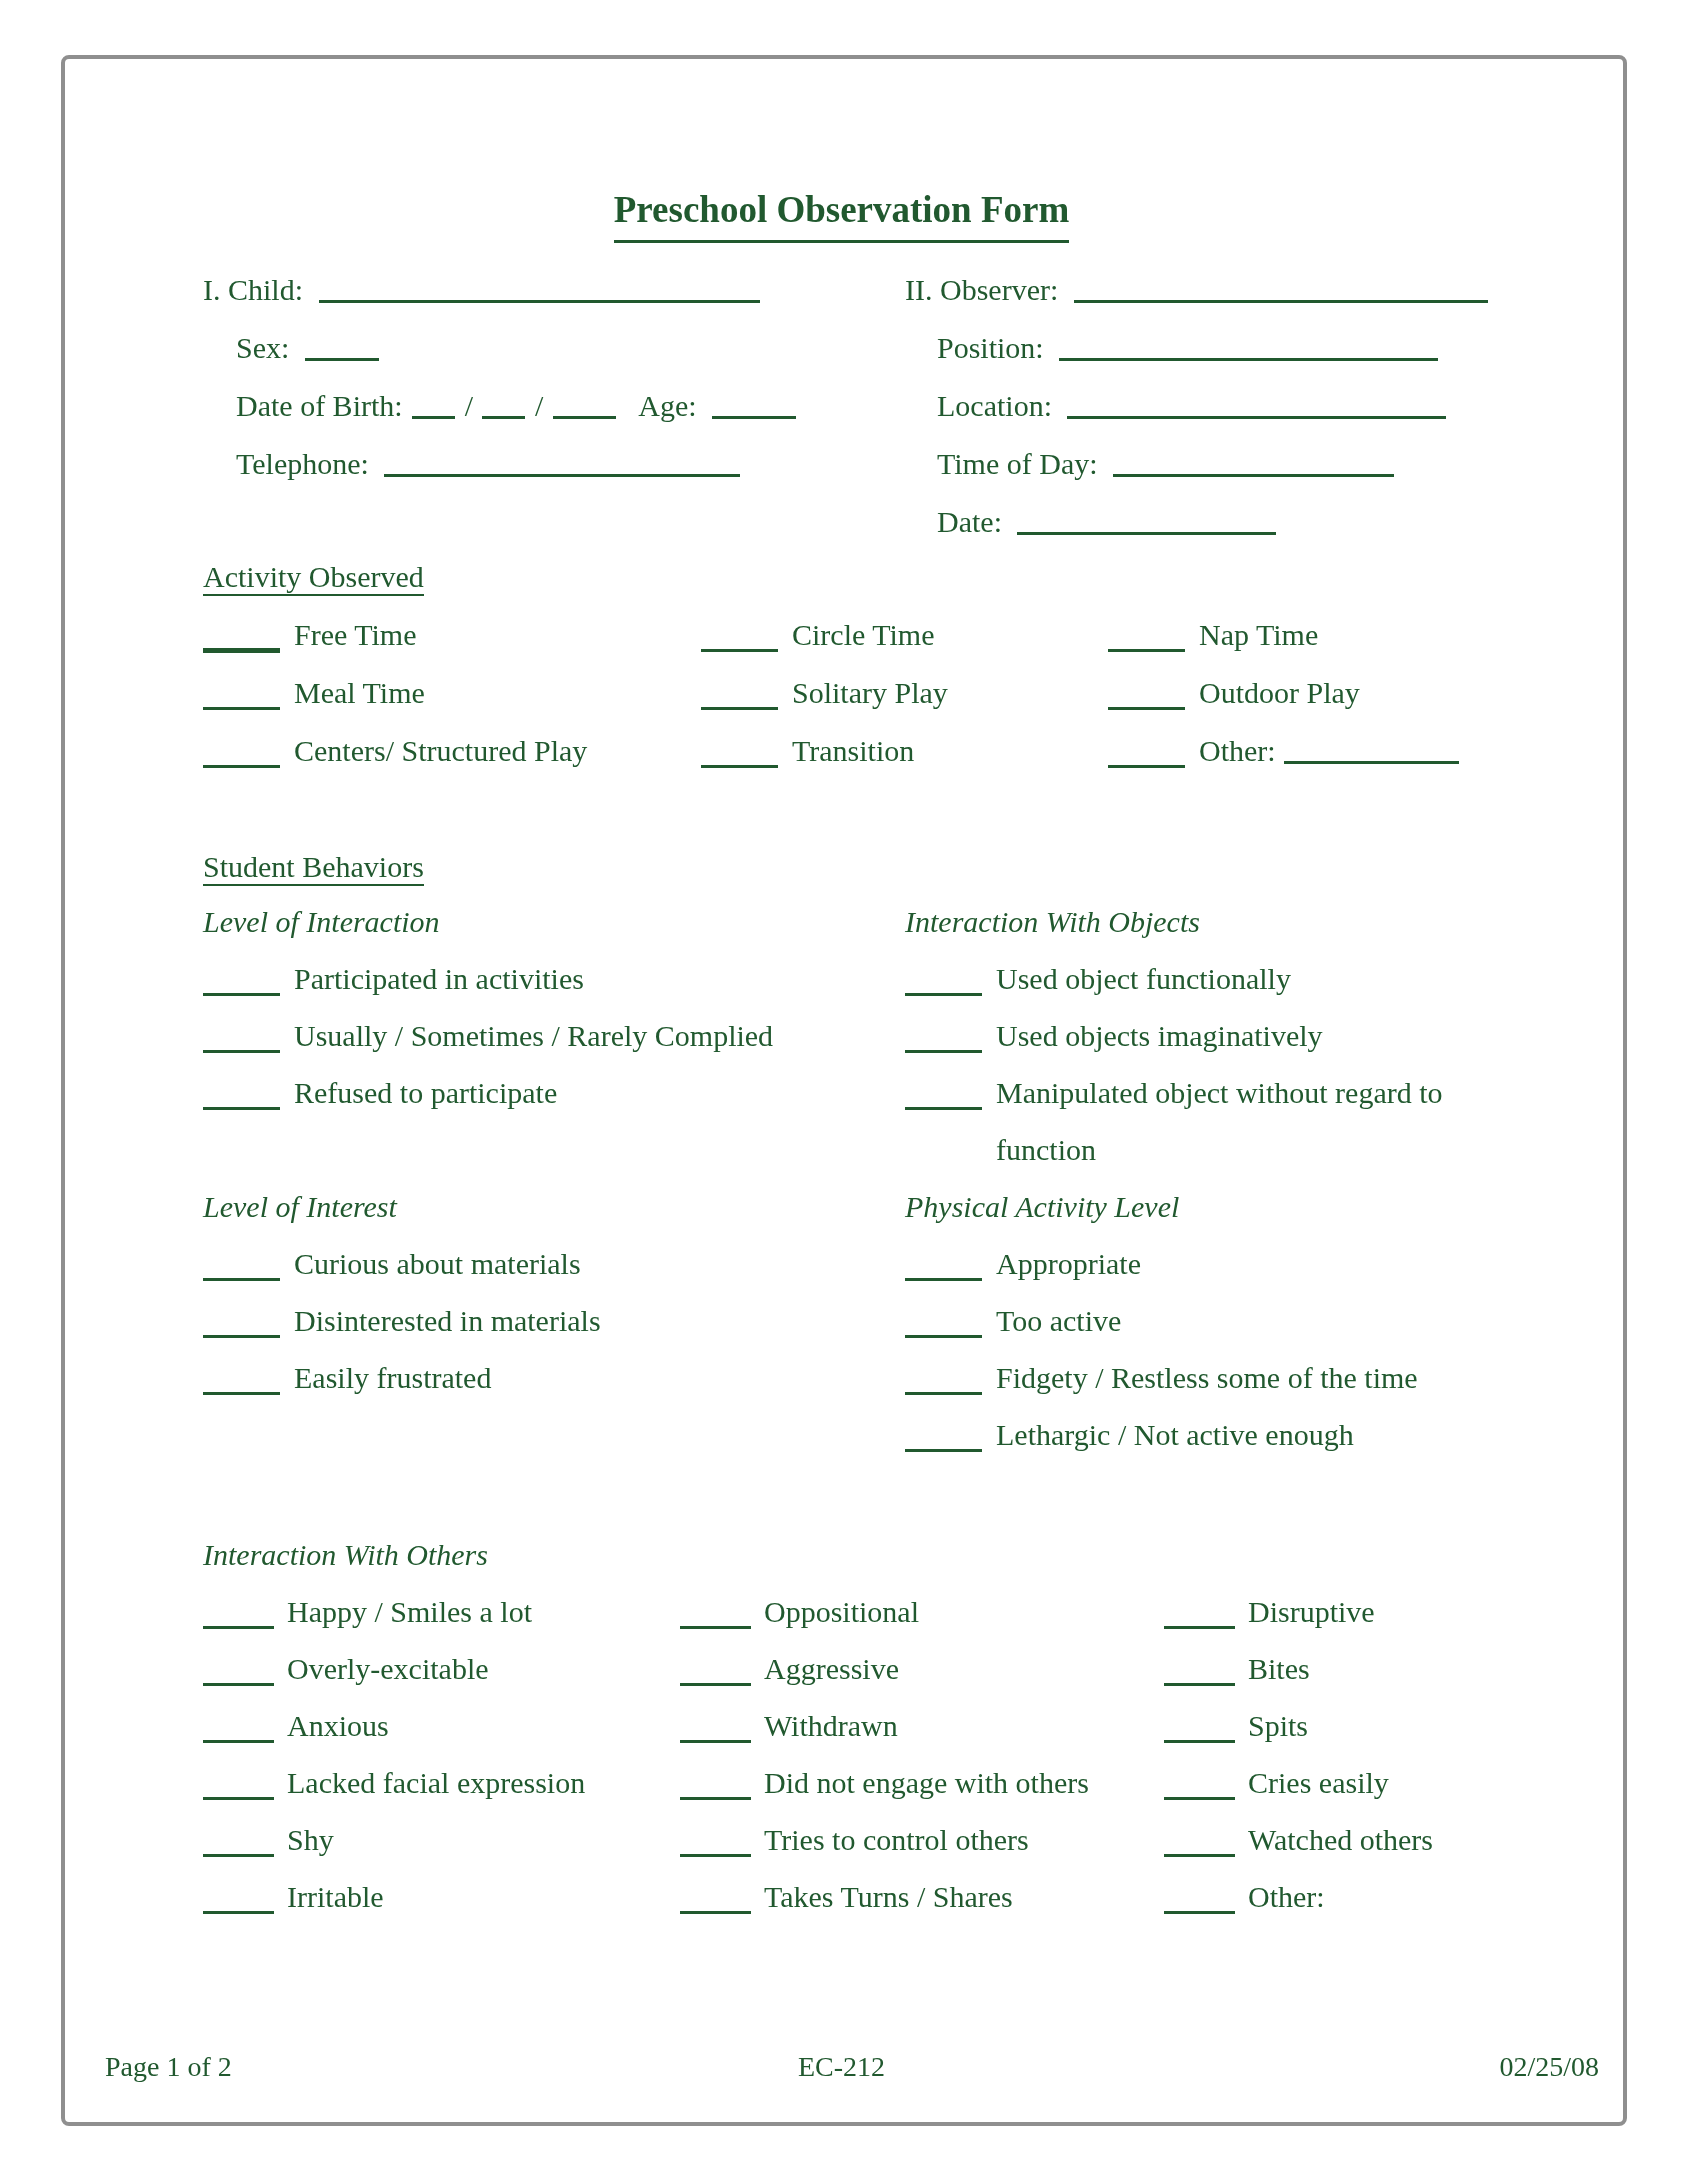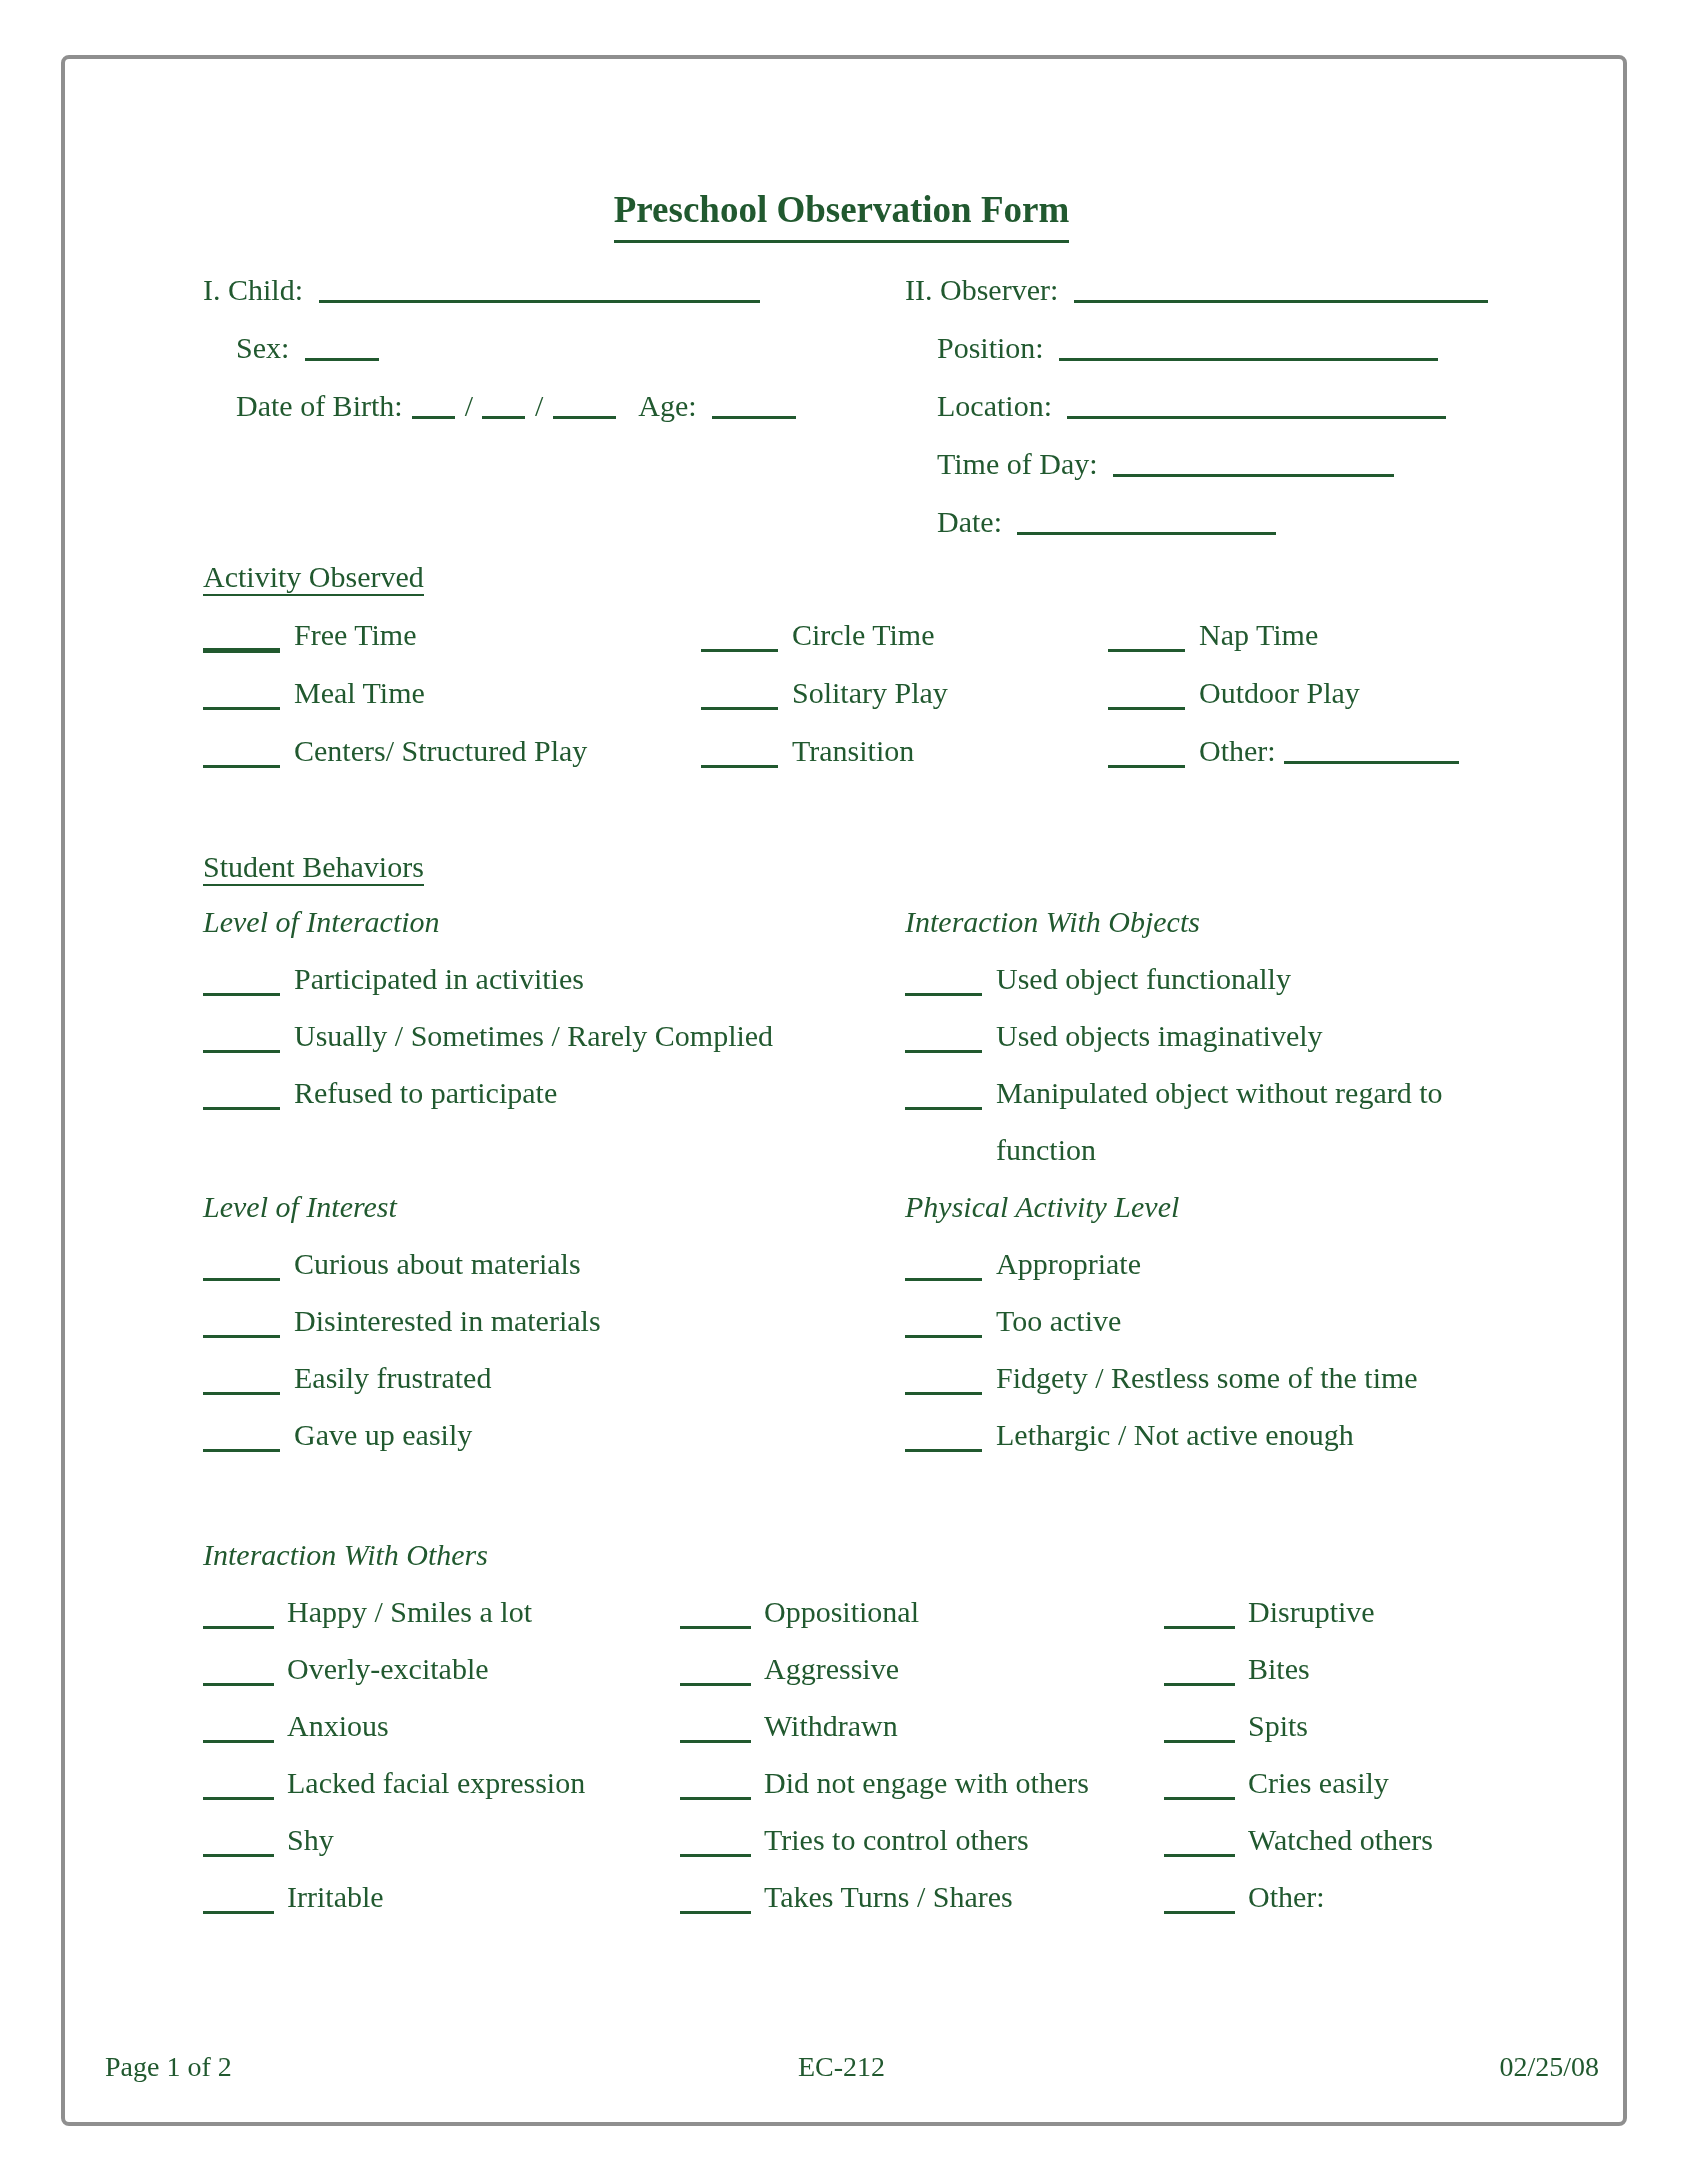--- a/index.html
+++ b/index.html
@@ -82,20 +82,24 @@
     </div>
     <div class="frow ind">
       <span>Date of Birth:</span>
       <span class="blank tight" style="width:43px"></span>
       <span>/</span>
       <span class="blank tight" style="width:43px"></span>
       <span>/</span>
       <span class="blank tight" style="width:63px"></span>
       <span style="margin-left:13px">Age:</span>
       <span class="blank" style="width:84px"></span>
+    </div>
+    <div class="frow ind">
+      <span>Telephone:</span>
+      <span class="blank" style="width:356px"></span>
     </div>
   </div>
   <div id="id-right">
     <div class="frow">
       <span>II. Observer:</span>
       <span class="blank" style="width:414px"></span>
     </div>
     <div class="frow ind-r">
       <span>Position:</span>
       <span class="blank" style="width:379px"></span>
@@ -143,21 +147,20 @@
     <div class="bcol">
       <div class="frow it">Level of Interaction</div>
       <div class="item"><span class="bar"></span><span>Participated in activities</span></div>
       <div class="item"><span class="bar"></span><span>Usually / Sometimes / Rarely Complied</span></div>
       <div class="item"><span class="bar"></span><span>Refused to participate</span></div>
       <div class="frow spacer"></div>
       <div class="frow it">Level of Interest</div>
       <div class="item"><span class="bar"></span><span>Curious about materials</span></div>
       <div class="item"><span class="bar"></span><span>Disinterested in materials</span></div>
       <div class="item"><span class="bar"></span><span>Easily frustrated</span></div>
-      <div class="item"><span class="bar"></span><span>Gave up easily</span></div>
     </div>
     <div class="bcol">
       <div class="frow it">Interaction With Objects</div>
       <div class="item"><span class="bar"></span><span>Used object functionally</span></div>
       <div class="item"><span class="bar"></span><span>Used objects imaginatively</span></div>
       <div class="item"><span class="bar"></span><span>Manipulated object without regard to function</span></div>
       <div class="frow it">Physical Activity Level</div>
       <div class="item"><span class="bar"></span><span>Appropriate</span></div>
       <div class="item"><span class="bar"></span><span>Too active</span></div>
       <div class="item"><span class="bar"></span><span>Fidgety / Restless some of the time</span></div>

